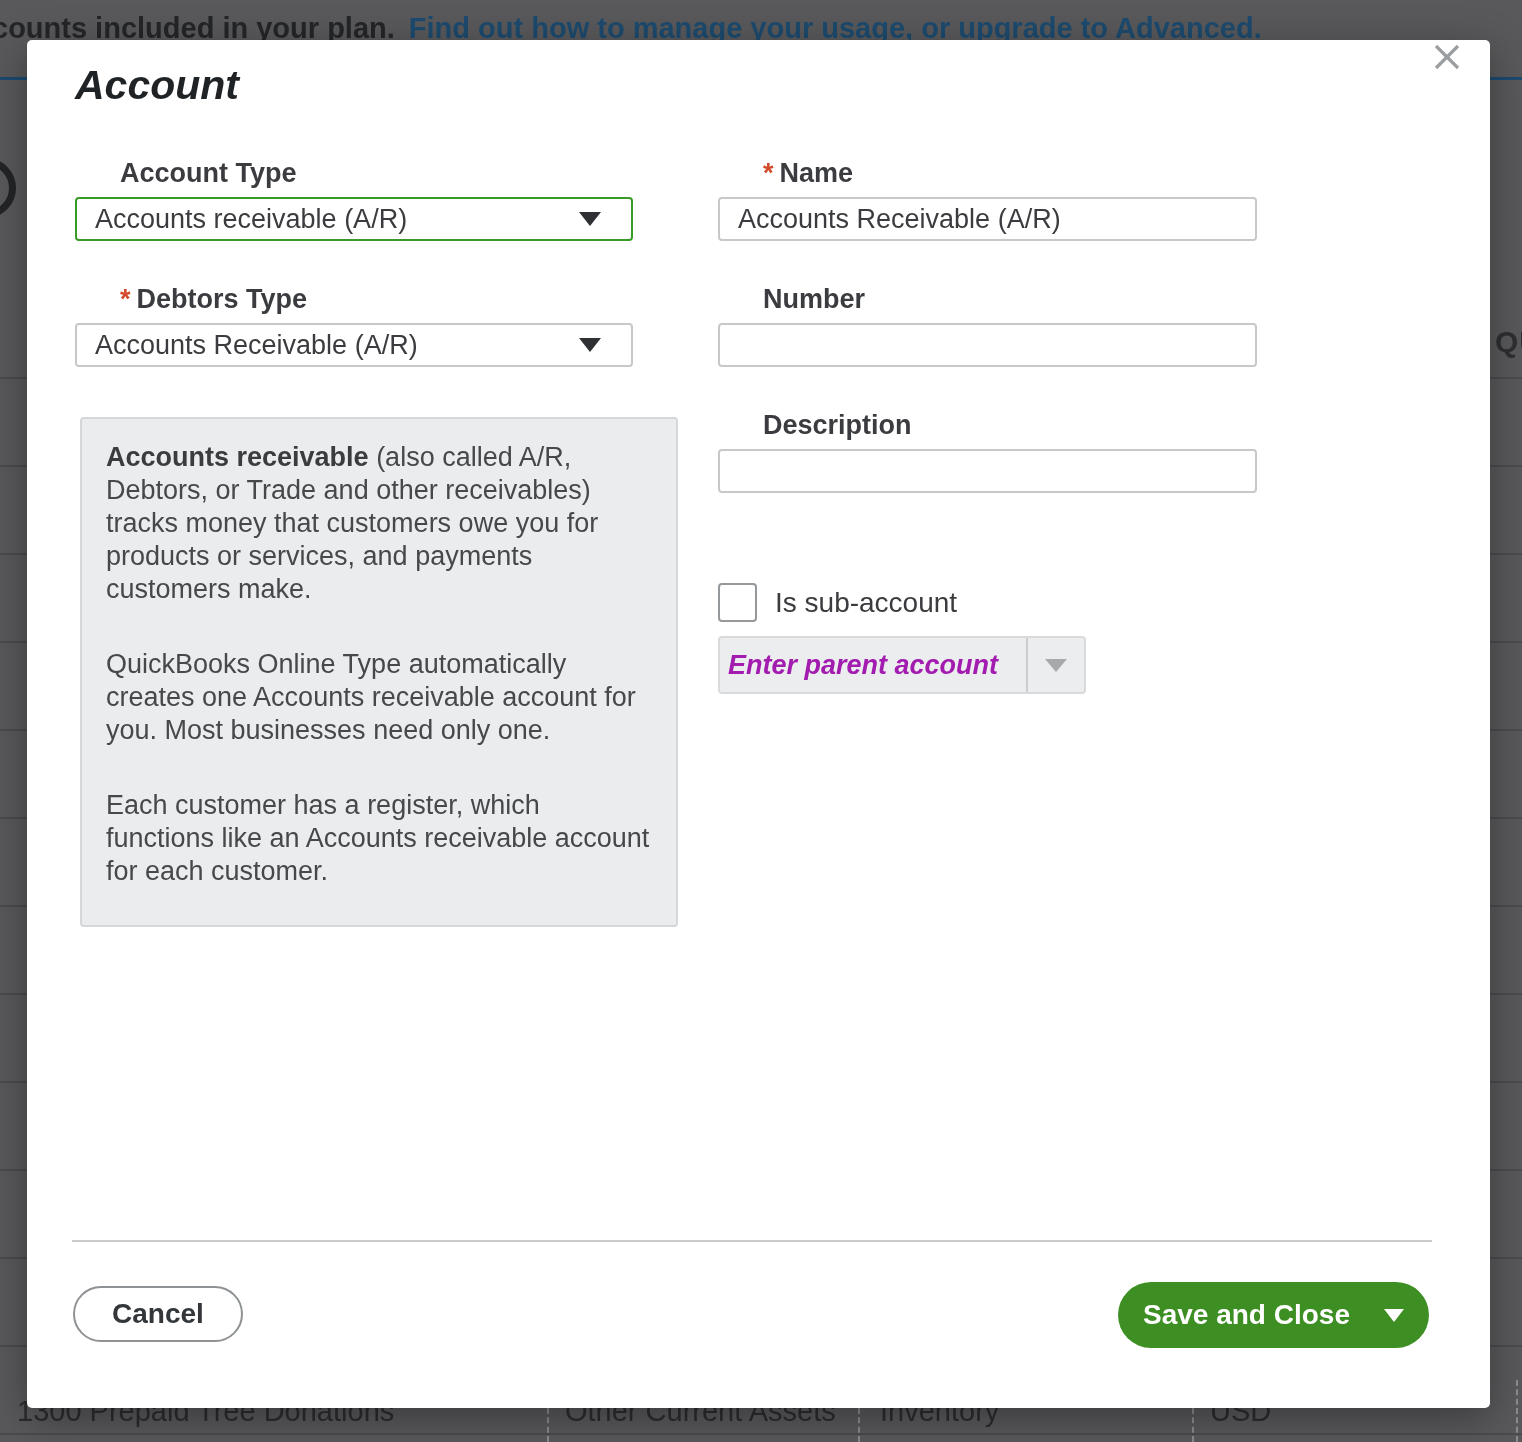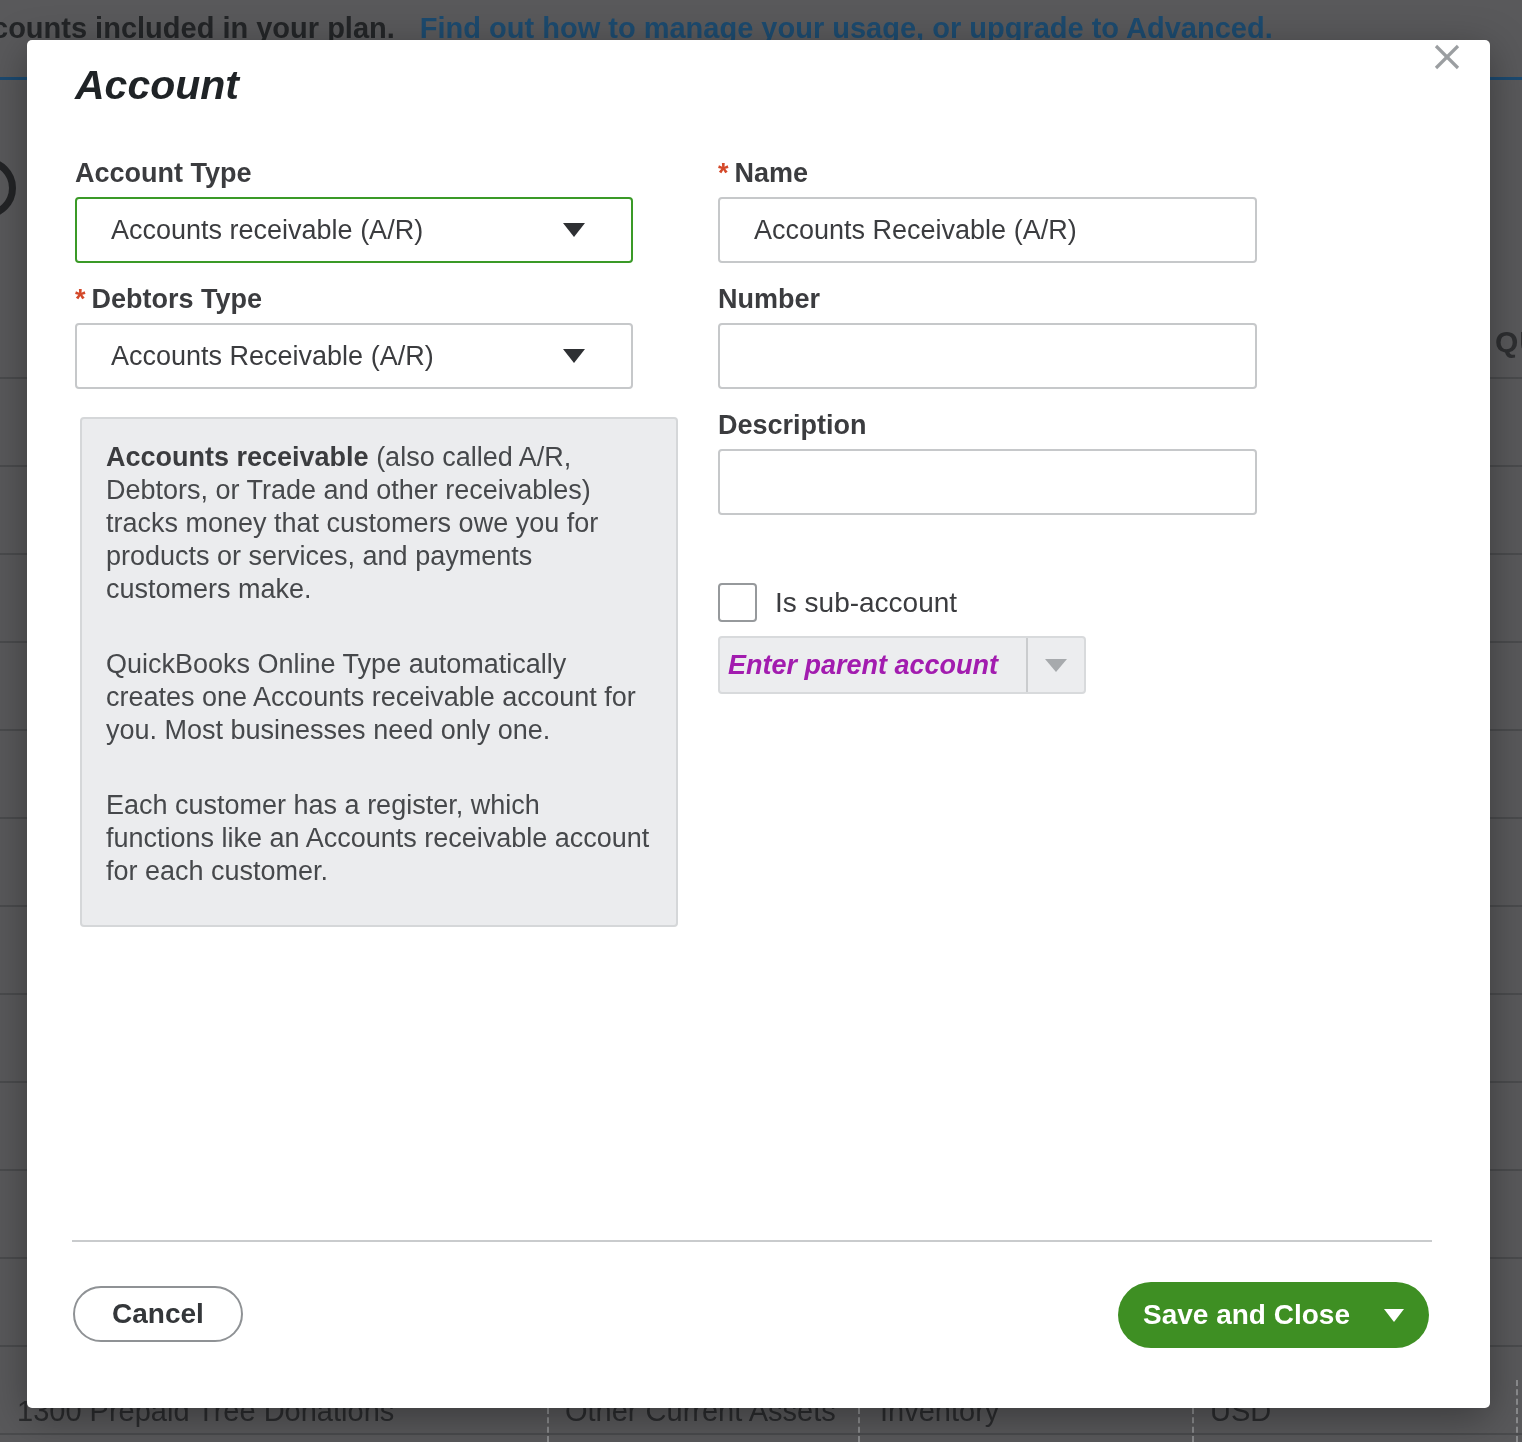--- a/index.html
+++ b/index.html
@@ -2,38 +2,38 @@
 <html><head>
 <meta charset="utf-8">
 <style>
   * { margin:0; padding:0; box-sizing:border-box; }
   html,body { width:1522px; height:1442px; overflow:hidden; }
   body { font-family:"Liberation Sans","DejaVu Sans",sans-serif; background:#59595b; position:relative; }
 
   
   .backdrop { position:absolute; inset:0; background:#59595b; }
   .bg-topline { position:absolute; left:-8px; top:12px; white-space:nowrap; font-size:29px; font-weight:600; color:#232527; }
-  .bg-topline a { color:#1c4a6e; text-decoration:none; margin-left:25px; font-weight:600; }
+  .bg-topline a { color:#1c4a6e; text-decoration:none; margin-left:14px; font-weight:600; }
   .bg-tabline { position:absolute; left:0; top:77px; width:100%; height:3px; background:#1c4a70; }
   .bg-circle { position:absolute; left:-44px; top:158px; width:60px; height:60px; border:7px solid #232426; border-radius:50%; }
   .bg-row { position:absolute; left:0; width:100%; height:2px; background:#4a4b4d; }
   .bg-colhead { position:absolute; left:1495px; top:325px; font-size:30px; font-weight:700; color:#2e2f31; letter-spacing:1px; }
   .bg-bottom-row { position:absolute; left:0; top:1395px; width:100%; height:47px; font-size:29px; font-weight:500; color:#2b2c2e; }
   .bg-bottom-row span { position:absolute; top:0; white-space:nowrap; }
   .bg-dash { position:absolute; top:1380px; height:62px; width:0; border-left:2px dashed #8a8b8d; }
 
   
   .modal { position:absolute; left:27px; top:40px; width:1463px; height:1368px; background:#ffffff; border-radius:5px; box-shadow:0 10px 40px rgba(0,0,0,.35); }
   .modal-title { position:absolute; left:48px; top:22px; font-size:41px; font-weight:700; color:#1f2326;font-style:italic; }
   .close-btn { position:absolute; top:0px; right:26px; width:34px; height:34px; cursor:pointer; }
 
-  .field-label { position:absolute; font-size:27px; font-weight:600; color:#3b3c3f; white-space:nowrap; }
+  .field-label { position:absolute; font-size:27px; font-weight:600; color:#3b3c3f; white-space:nowrap;margin-left:45px; }
   .req { color:#d4492a; margin-right:6px; font-weight:600; }
 
-  .select, .text-input { position:absolute; width:558px; height:66px; border-radius:4px; background:#fff; display:flex; align-items:center; padding:0 34px; font-size:27px; color:#3b3c3f; }
+  .select, .text-input { position:absolute; width:558px; height:44px; border-radius:4px; background:#fff; display:flex; align-items:center; padding:0 18px; font-size:27px; color:#3b3c3f; }
   .select { border:2px solid #c6c8ca; cursor:pointer; justify-content:space-between; }
   .select.focused { border-color:#3a9a27; }
   .caret { width:0; height:0; border-left:11px solid transparent; border-right:11px solid transparent; border-top:14px solid #2e3033; margin-right:12px; }
   .text-input { width:539px; border:2px solid #c6c8ca; }
   .text-input input { border:none; outline:none; width:100%; font-size:27px; color:#3b3c3f; font-family:inherit; background:transparent; }
 
   .info-box { position:absolute; left:53px; top:377px; width:598px; height:510px; background:#ebecee; border:2px solid #d5d7d9; border-radius:4px; padding:22px 24px; font-size:27px; line-height:33px; color:#46484b; }
   .info-box p { margin-bottom:42px; }
   .info-box b { font-weight:700; color:#3b3c3f; }
 

